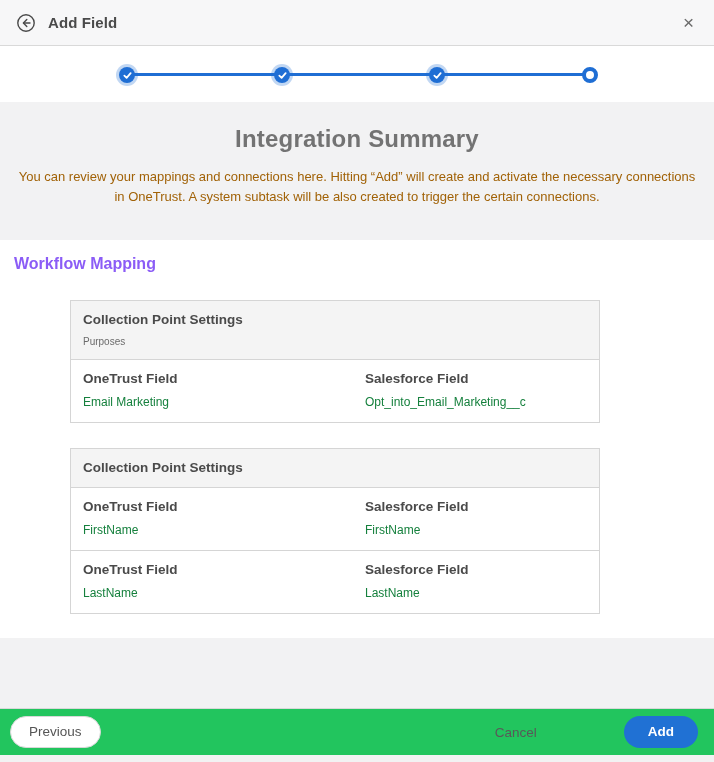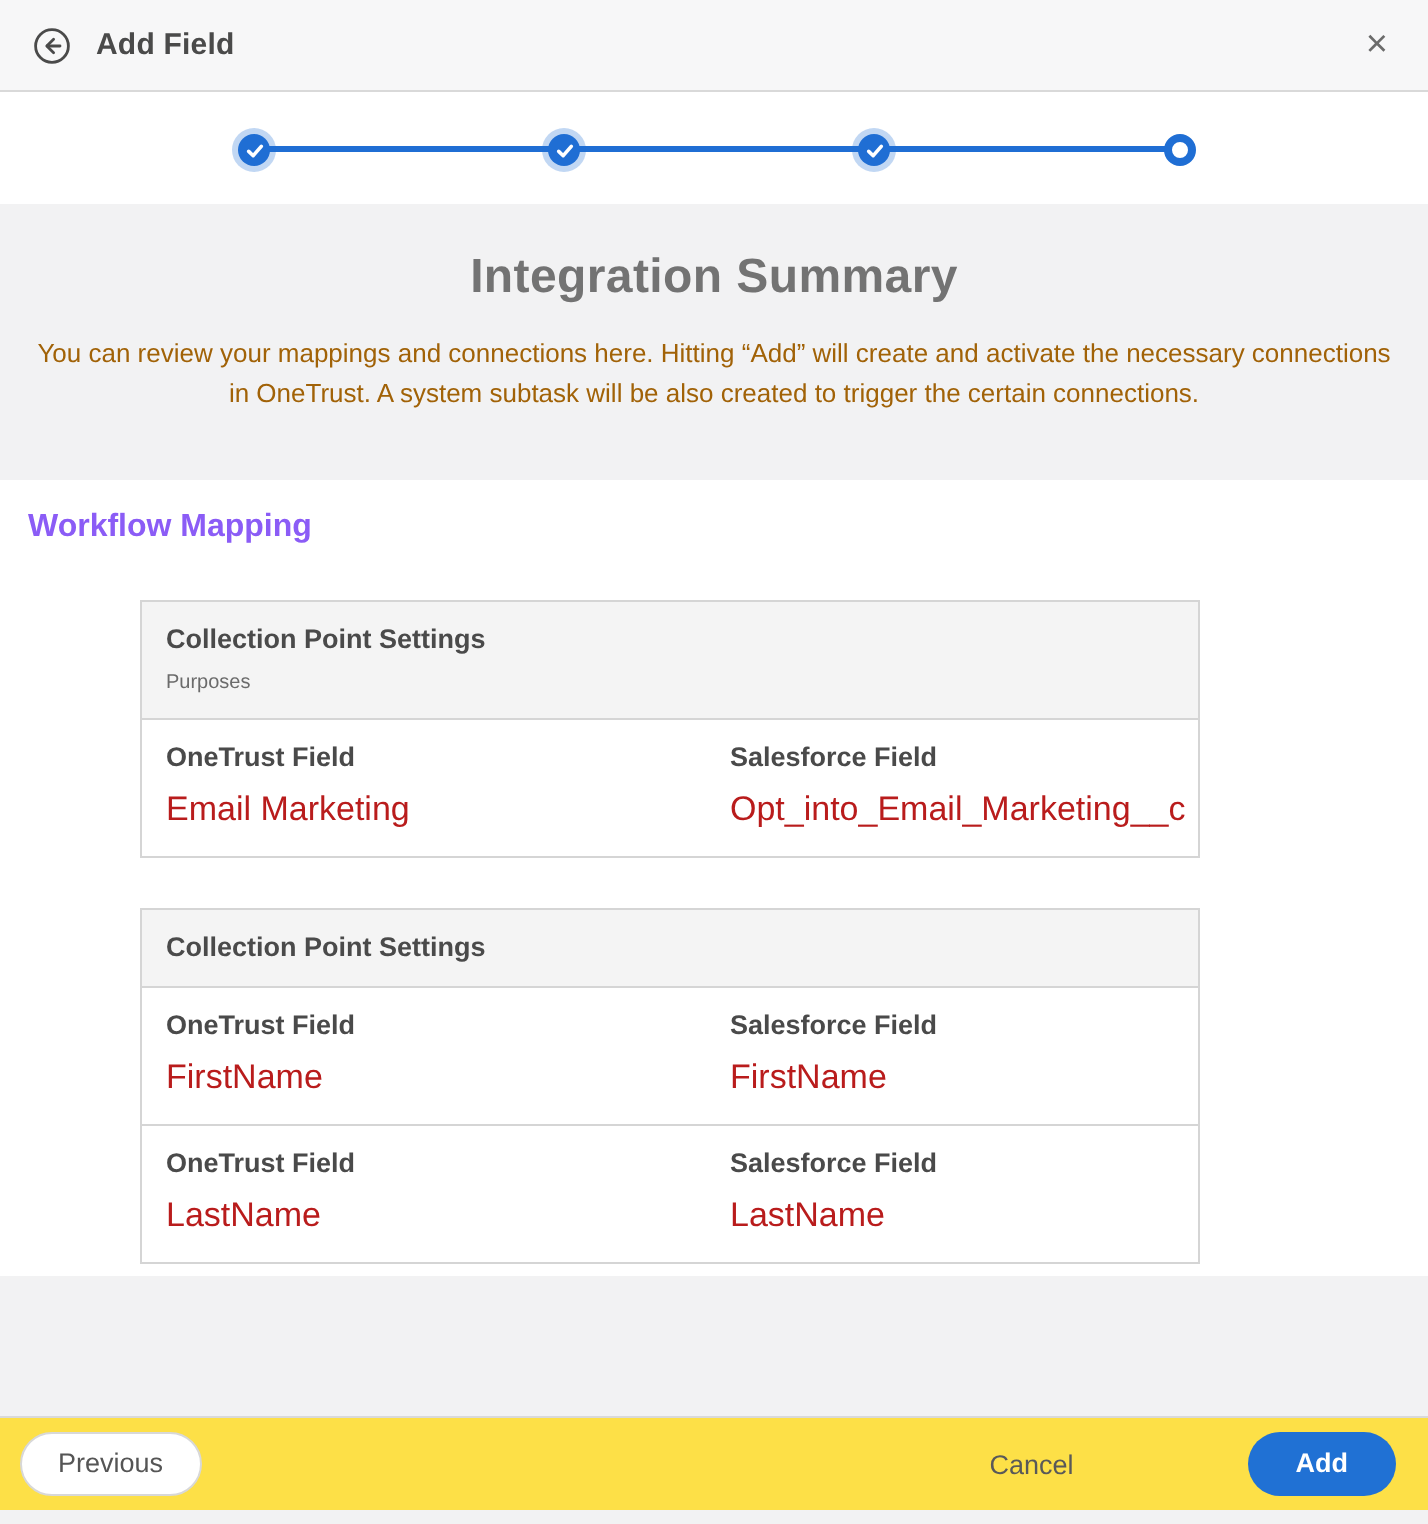--- a/index.html
+++ b/index.html
@@ -78,29 +78,29 @@
     padding: 11px 12px 12px;
   }
   .card-header-title { font-size: 13.5px; font-weight: 700; color: #4a4a4a; }
   .card-header-sub { font-size: 10px; color: #6b6b6b; margin-top: 9px; }
   .card-row {
     display: grid; grid-template-columns: 282px 1fr;
     padding: 11px 12px 13px;
   }
   .card-row + .card-row { border-top: 1px solid #d5d5d5; }
   .cell-label { font-size: 13.5px; font-weight: 700; color: #4a4a4a; }
-  .cell-value { font-size: 17px; color: #b91c1c; margin-top: 9px; }
+  .cell-value { font-size: 12px; color: #15803d; margin-top: 9px; }
 
   
   .footer-gap {
     height: 71px; flex: 0 0 71px; background: #f2f2f3;
     border-bottom: 1px solid #d9d9d9;
   }
   .footer {
-    height: 46px; flex: 0 0 46px; background: #fde047;
+    height: 46px; flex: 0 0 46px; background: #22c55e;
     display: flex; align-items: center; padding: 0 16px 0 10px;
   }
   .btn {
     font-family: inherit; font-size: 13.5px; cursor: pointer;
     border-radius: 16px; line-height: 1;
   }
   .btn-previous {
     background: #fff; border: 1px solid #d8d8d8; color: #555;
     padding: 8px 18px;
   }

